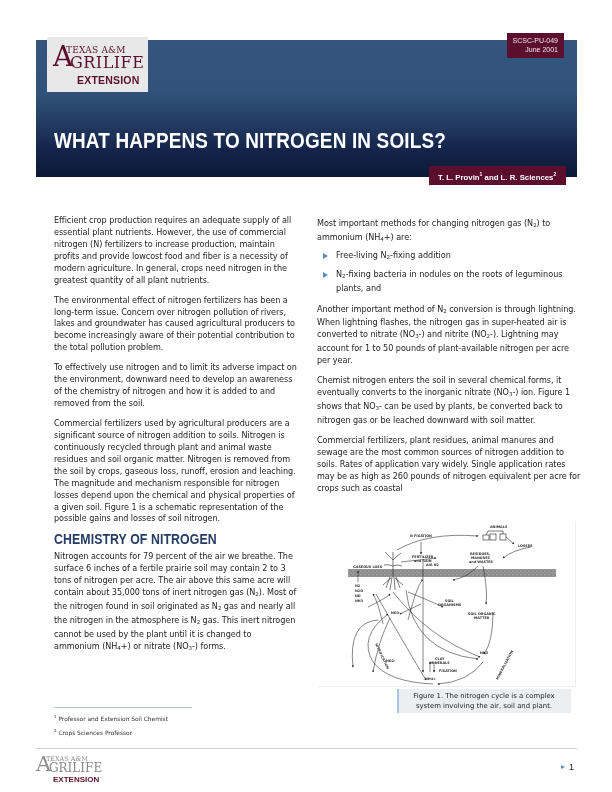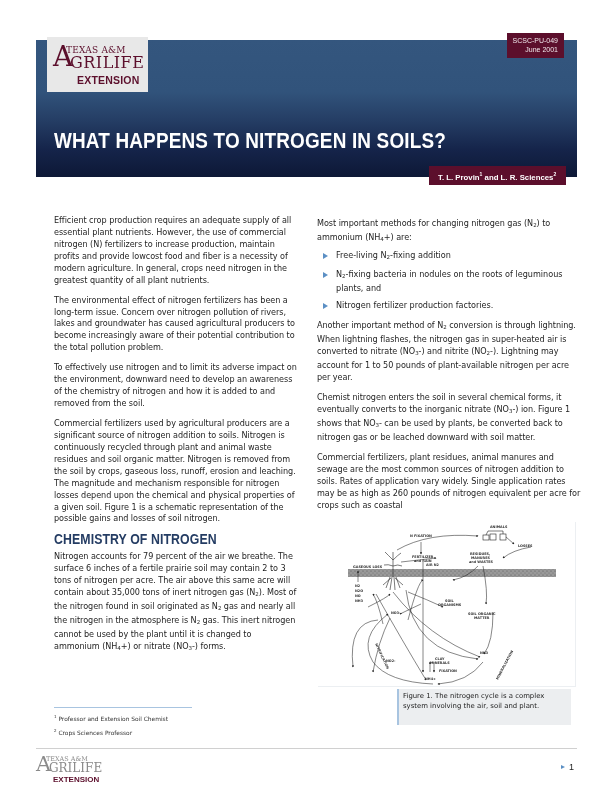--- a/index.html
+++ b/index.html
@@ -75,24 +75,24 @@
   .footnotes { position: absolute; left: 54px; top: 711px; font-family: "DejaVu Sans", sans-serif; font-size: 5.9px; line-height: 12px; color: #333; }
   .footnotes sup { font-size: 4px; }
 
   .figure {
     position: absolute; left: 318px; top: 522px; width: 258px; height: 165px;
     background: #ffffff; border-right: 1px solid #eceff2; border-bottom: 1px solid #eceff2;
   }
   .figure svg { position: absolute; left: 0; top: 0; }
 
   .caption {
-    position: absolute; left: 397px; top: 689px; width: 174px; height: 36px;
+    position: absolute; left: 397px; top: 689px; width: 174px; height: 24px;
     background: #eceef0; border-left: 2px solid #a8c4e0;
     font-family: "DejaVu Sans", sans-serif; font-size: 6.9px; line-height: 10px; color: #222;
-    text-align: left; padding: 2px 6px 0 4px;
+    text-align: center; padding: 2px 6px 0 4px;
   }
 
   .footer-rule { position: absolute; left: 36px; top: 748px; width: 541px; height: 1px; background: #d0d0d0; }
   .footer-logo { position: absolute; left: 36px; top: 752px; width: 70px; height: 32px; }
   .footer-logo .big-a { position: absolute; left: 0; top: 2px; font-family: "DejaVu Serif", serif; font-size: 21px; color: #8a8a8a; line-height: 1; }
   .footer-logo .texas { position: absolute; left: 10px; top: 3px; font-family: "DejaVu Serif", serif; font-size: 6.5px; color: #8a8a8a; }
   .footer-logo .grilife { position: absolute; left: 13px; top: 10px; font-family: "DejaVu Serif", serif; font-size: 12px; color: #8a8a8a; line-height: 1; }
   .footer-logo .ext { position: absolute; left: 17px; top: 23px; font-family: "Liberation Sans", sans-serif; font-weight: bold; font-size: 8px; color: #5c0f2c; }
 
   .page-num { position: absolute; left: 561px; top: 762px; font-family: "Liberation Sans", sans-serif; font-size: 9px; color: #222; }
@@ -139,21 +139,20 @@
 <div class="footnotes">
   <div><sup>1</sup> <span>Professor and Extension Soil Chemist</span></div>
   <div><sup>2</sup> <span>Crops Sciences Professor</span></div>
 </div>
 
 <div class="col col-right">
   <p style="margin-bottom:4px;"><span>Most important methods for changing nitrogen gas (N</span><sub>2</sub><span>) to ammonium (NH</span><sub>4</sub><span>+) are:</span></p>
   <ul class="bullets">
     <li><span class="bullet-icon"></span><span>Free-living N</span><sub>2</sub><span>-fixing addition</span></li>
     <li><span class="bullet-icon"></span><span>N</span><sub>2</sub><span>-fixing bacteria in nodules on the roots of leguminous plants, and</span></li>
-    <li><span class="bullet-icon"></span><span>Nitrogen fertilizer production factories.</span></li>
   </ul>
   <p><span>Another important method of N</span><sub>2</sub><span> conversion is through lightning. When lightning flashes, the nitrogen gas in super-heated air is converted to nitrate (NO</span><sub>3</sub><span>-) and nitrite (NO</span><sub>2</sub><span>-). Lightning may account for 1 to 50 pounds of plant-available nitrogen per acre per year.</span></p>
   <p><span>Chemist nitrogen enters the soil in several chemical forms, it eventually converts to the inorganic nitrate (NO</span><sub>3</sub><span>-) ion. Figure 1 shows that NO</span><sub>3</sub><span>- can be used by plants, be converted back to nitrogen gas or be leached downward with soil matter.</span></p>
   <p>Commercial fertilizers, plant residues, animal manures and sewage are the most common sources of nitrogen addition to soils. Rates of application vary widely. Single application rates may be as high as 260 pounds of nitrogen equivalent per acre for crops such as coastal</p>
 </div>
 
 <div class="figure">
   <svg width="258" height="165" viewBox="0 0 258 165" font-family="DejaVu Sans, sans-serif" font-size="3.6" fill="#333">
     <defs>
       <marker id="ah" markerWidth="4" markerHeight="4" refX="3" refY="2" orient="auto">

